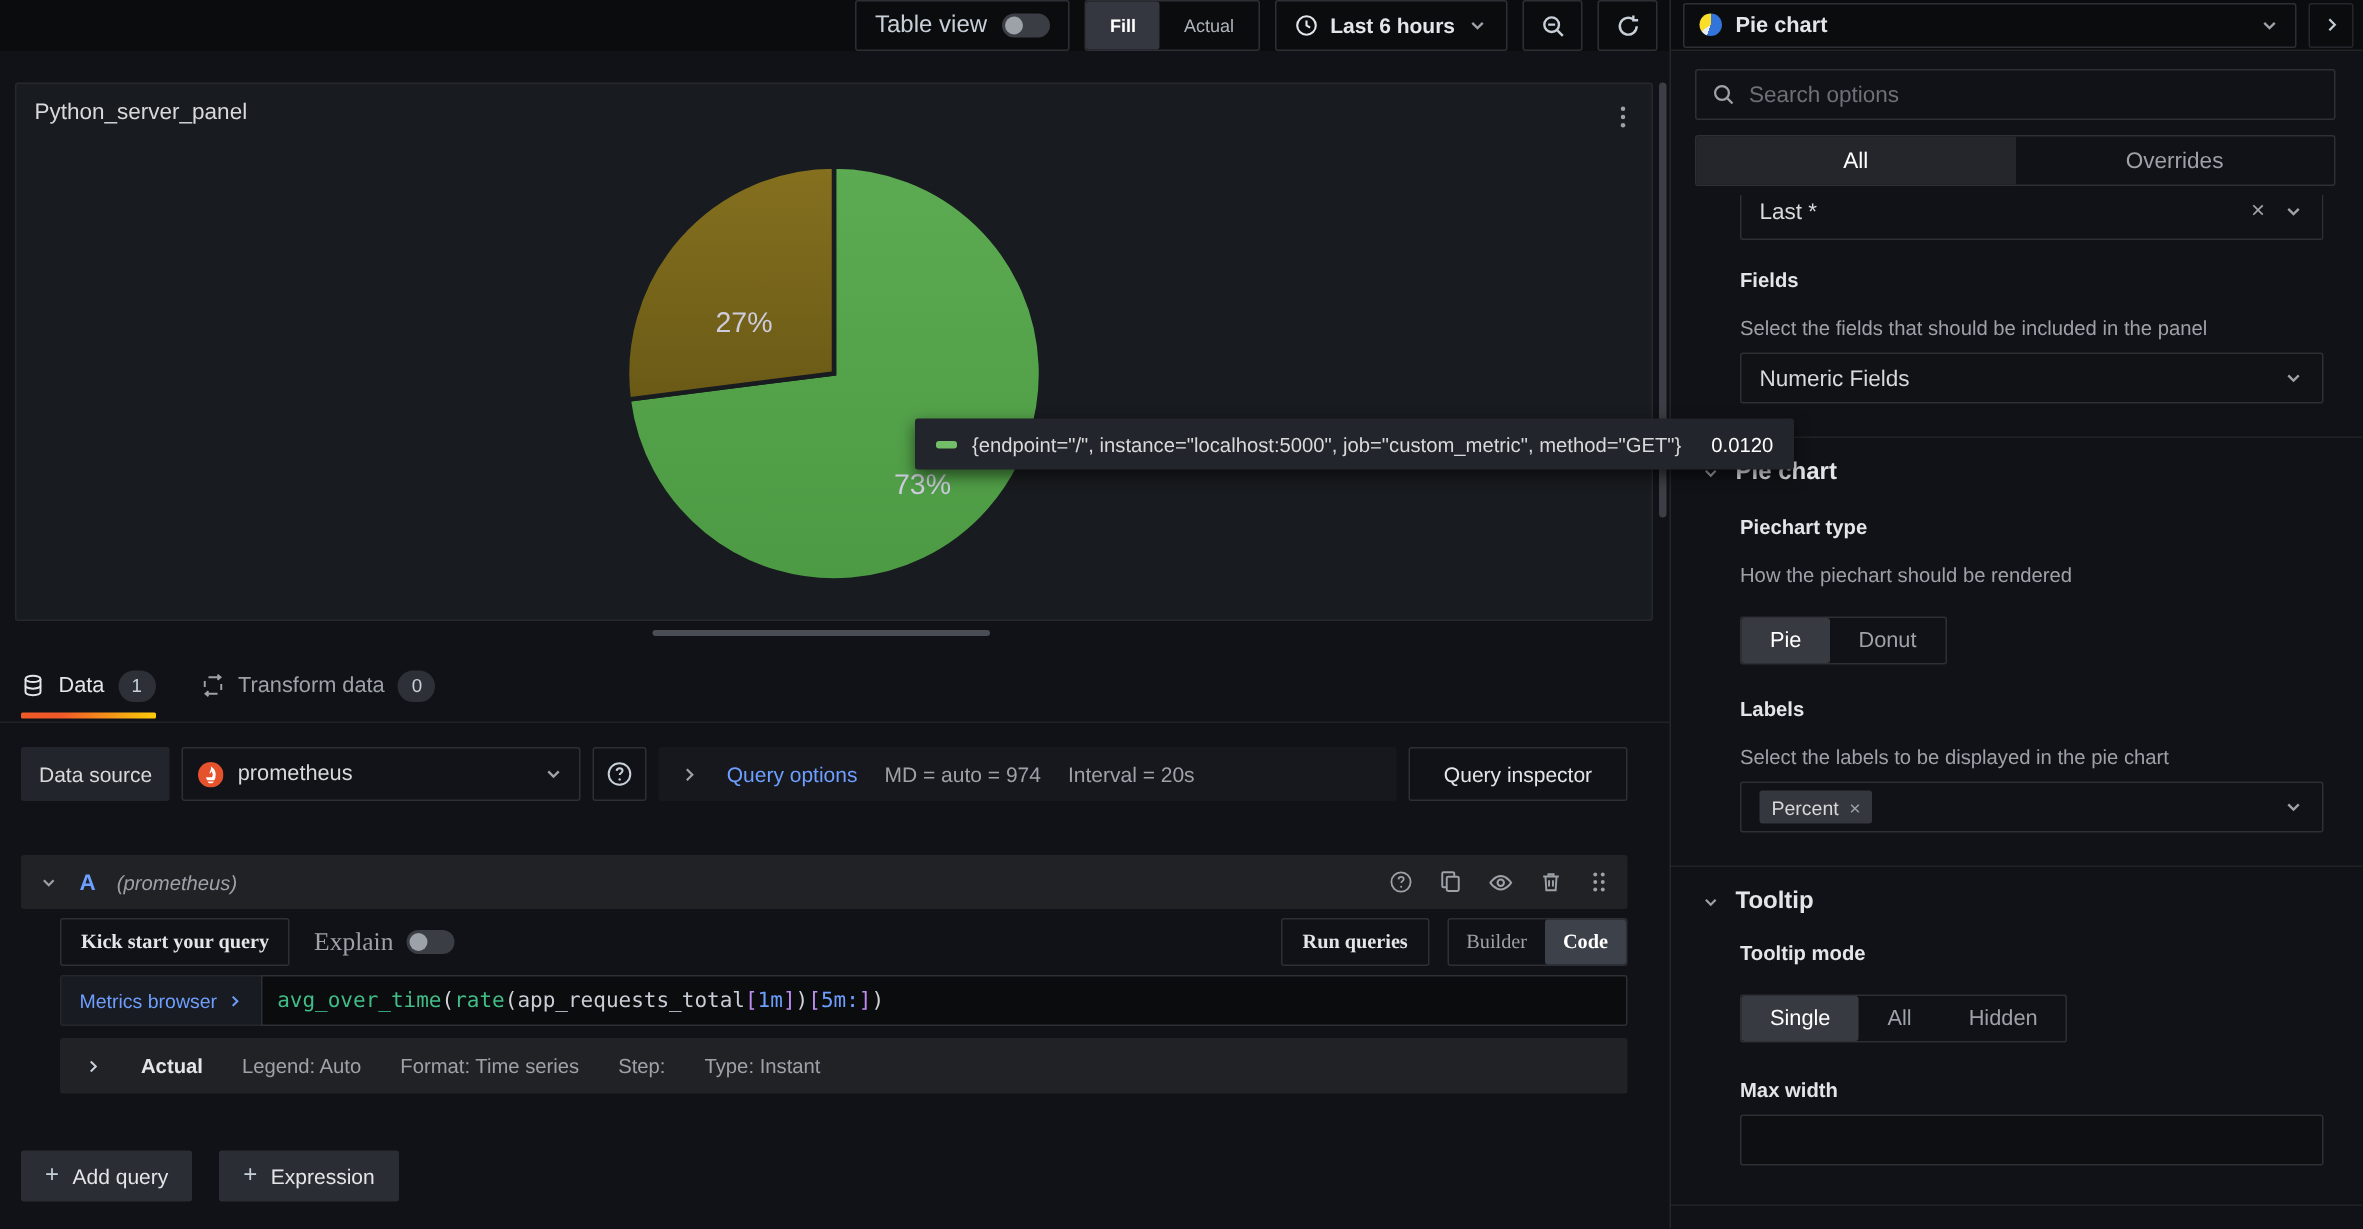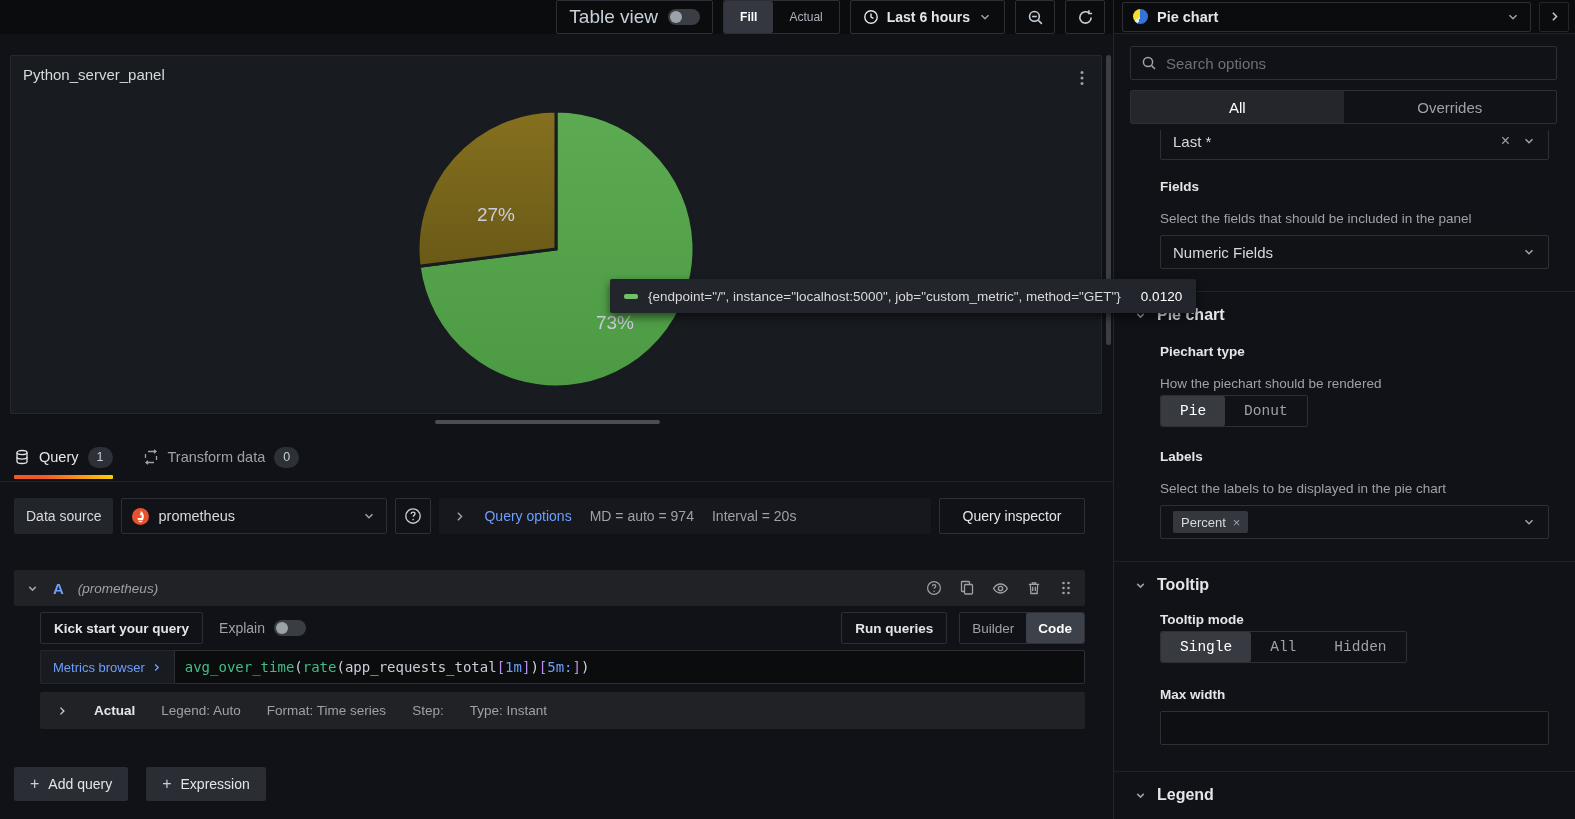--- a/index.html
+++ b/index.html
@@ -8,21 +8,21 @@
   .app { position:relative; width:1575px; height:819px; }
 
   
   .main { position:absolute; left:0; top:0; width:1113px; height:819px; background:#111217; }
 
   .topbar { position:absolute; left:0; top:0; width:1113px; height:34px; background:#0b0c0e;
             display:flex; justify-content:flex-end; align-items:stretch; gap:10px; padding-right:8px; }
   .tb-group { border:1px solid #2d2f34; border-radius:2px; background:#0b0c0e;
               display:flex; align-items:center; }
   .tb-tableview { padding:0 12px; gap:10px; }
-  .tb-label { font-size:19px; color:#c7d0d9; }
+  .tb-label { font-size:16px; color:#c7d0d9; }
   .toggle { width:32px; height:16px; border-radius:9px; background:#3a3d44; position:relative; cursor:pointer; }
   .toggle .knob { position:absolute; left:2px; top:2px; width:12px; height:12px; border-radius:50%; background:#9da1a8; }
   .seg { display:flex; align-items:stretch; }
   .seg-btn { padding:0 16px; display:flex; align-items:center; font-size:12px; color:#aeb4bc; cursor:pointer; }
   .seg-btn.sel { background:#343740; color:#fff; font-weight:700; border-radius:2px; }
   .tb-time { padding:0 12px; gap:8px; font-size:14px; font-weight:700; color:#e3e5e8; }
   .tb-sq { width:40px; justify-content:center; }
 
   .ic { display:block; }
 
@@ -58,24 +58,24 @@
   .btn-outline { border:1px solid #2d2f34; border-radius:2px; background:transparent; color:#e3e5e8;
                  font-size:14px; display:flex; align-items:center; justify-content:center; padding:0 18px; cursor:pointer; }
 
   .qrow-header { position:absolute; left:14px; top:570px; width:1071px; height:36px; background:#202226; border-radius:2px;
                  display:flex; align-items:center; gap:14px; padding:0 12px; }
   .refid { color:#6e9fff; font-size:15px; font-weight:700; }
   .ds-hint { color:#9da1a8; font-size:13.5px; font-style:italic; }
   .qrow-icons { margin-left:auto; display:flex; gap:17px; align-items:center; }
   .qrow-icons > * { cursor:pointer; }
 
-  .kickrow { position:absolute; left:40px; top:612px; width:1045px; height:32px; display:flex; align-items:center; gap:16px; }
+  .kickrow { position:absolute; left:40px; top:612px; width:1045px; height:32px; display:flex; align-items:center; gap:16px;font-family:Liberation Serif, serif; }
   .btn-sm { border:1px solid #2d2f34; border-radius:2px; height:32px; padding:0 13px; display:flex; align-items:center;
             font-size:13.5px; font-weight:700; color:#e3e5e8; cursor:pointer; background:transparent; }
-  .explain { display:flex; align-items:center; gap:9px; color:#9da1a8; font-size:14px; }
+  .explain { display:flex; align-items:center; gap:9px; color:#9da1a8; font-size:17px; }
   .right-ctl { margin-left:auto; display:flex; gap:12px; align-items:center; }
   .bc-group { border:1px solid #2d2f34; border-radius:2px; height:32px; display:flex; align-items:stretch; }
   .bc-btn { padding:0 12px; display:flex; align-items:center; font-size:13.5px; color:#9da1a8; cursor:pointer; }
   .bc-btn.sel { background:#3d4149; color:#fff; font-weight:700; border-radius:2px; }
 
   .metricsrow { position:absolute; left:40px; top:650px; width:1045px; height:34px; display:flex; }
   .mb-btn { background:#181b21; border:1px solid #24262b; border-right:none; border-radius:2px 0 0 2px;
             display:flex; align-items:center; gap:6px; padding:0 12px; color:#6e9fff; font-size:13px; cursor:pointer; white-space:nowrap; }
   .expr-field { flex:1; background:#0b0c0e; border:1px solid #2d2f34; border-radius:0 2px 2px 0;
                 display:flex; align-items:center; padding:0 10px; font-family:"DejaVu Sans Mono", monospace; font-size:14px; }
@@ -128,21 +128,21 @@
 
   .field-block { margin:18px 26px 0 46px; }
   .f-label { font-size:13.5px; font-weight:700; color:#e3e5e8; }
   .f-desc { font-size:13.5px; color:#9da1a8; margin-top:17px; }
   .sel-box { margin-top:9px; height:34px; border:1px solid #2d2f34; border-radius:2px; background:#101216;
              display:flex; align-items:center; padding:0 12px; font-size:15px; color:#d8d9da; cursor:pointer; }
   .sel-box .chev { margin-left:auto; }
   .sb-divider { margin-top:22px; height:1px; background:#202226; }
   .section-head { display:flex; align-items:center; gap:10px; padding:14px 0 0 20px; cursor:pointer; }
   .section-title { font-size:16px; font-weight:600; color:#e3e5e8; }
-  .radio-group { margin-top:4px; display:inline-flex; border:1px solid #2d2f34; border-radius:2px; height:32px;font-family:Liberation Mono, monospace; }
+  .radio-group { margin-top:20px; display:inline-flex; border:1px solid #2d2f34; border-radius:2px; height:32px; }
   .radio-btn { padding:0 19px; display:flex; align-items:center; font-size:14.5px; color:#9da1a8; cursor:pointer; }
   .radio-btn.sel { background:#373a41; color:#fff; font-weight:500; border-radius:2px; }
   .tag { background:#34373d; border-radius:2px; height:22px; padding:0 8px; display:flex; align-items:center; gap:7px;
          font-size:13px; color:#d8d9da; }
   .tag .x-icon { font-size:13px; }
   .input-box { margin-top:9px; height:34px; border:1px solid #2d2f34; border-radius:2px; background:#0d0f13; }
   .input-box input { width:100%; height:100%; background:transparent; border:none; outline:none; color:#d8d9da; padding:0 10px; font-size:15px; }
 </style>
 </head>
 <body>
@@ -218,21 +218,21 @@
     <div class="hscroll"></div>
     <div class="vscroll"></div>
 
     <div class="tabsrow">
       <div class="tab active">
         <svg class="ic" width="16" height="16" viewBox="0 0 16 16" fill="none" stroke="#e3e5e8" stroke-width="1.3">
             <ellipse cx="8" cy="3.6" rx="5" ry="2.1"></ellipse>
             <path d="M3 3.6v8.8c0 1.2 2.2 2.1 5 2.1s5-.9 5-2.1V3.6"></path>
             <path d="M3 8c0 1.2 2.2 2.1 5 2.1S13 9.2 13 8"></path>
           </svg>
-        <span>Query</span>
+        <span>Data</span>
         <span class="badge">1</span>
       </div>
       <div class="tab inactive">
         <svg class="ic" width="16" height="16" viewBox="0 0 16 16" fill="none" stroke="#9da1a8" stroke-width="1.3">
             <path d="M5 2.5h8M11 .8l2 1.7-2 1.7M11 13.5H3M5 11.8l-2 1.7 2 1.7M2.5 9V5M13.5 11V7"></path>
           </svg>
         <span>Transform data</span>
         <span class="badge">0</span>
       </div>
     </div>

